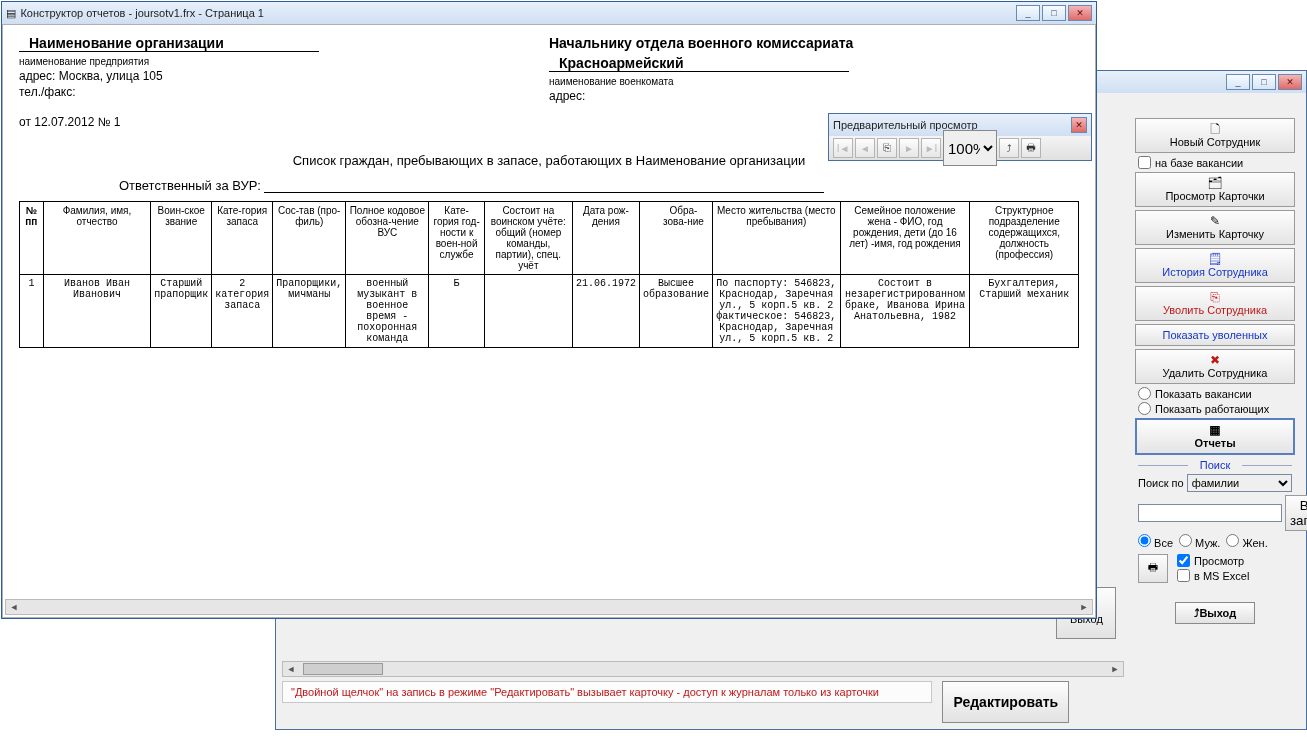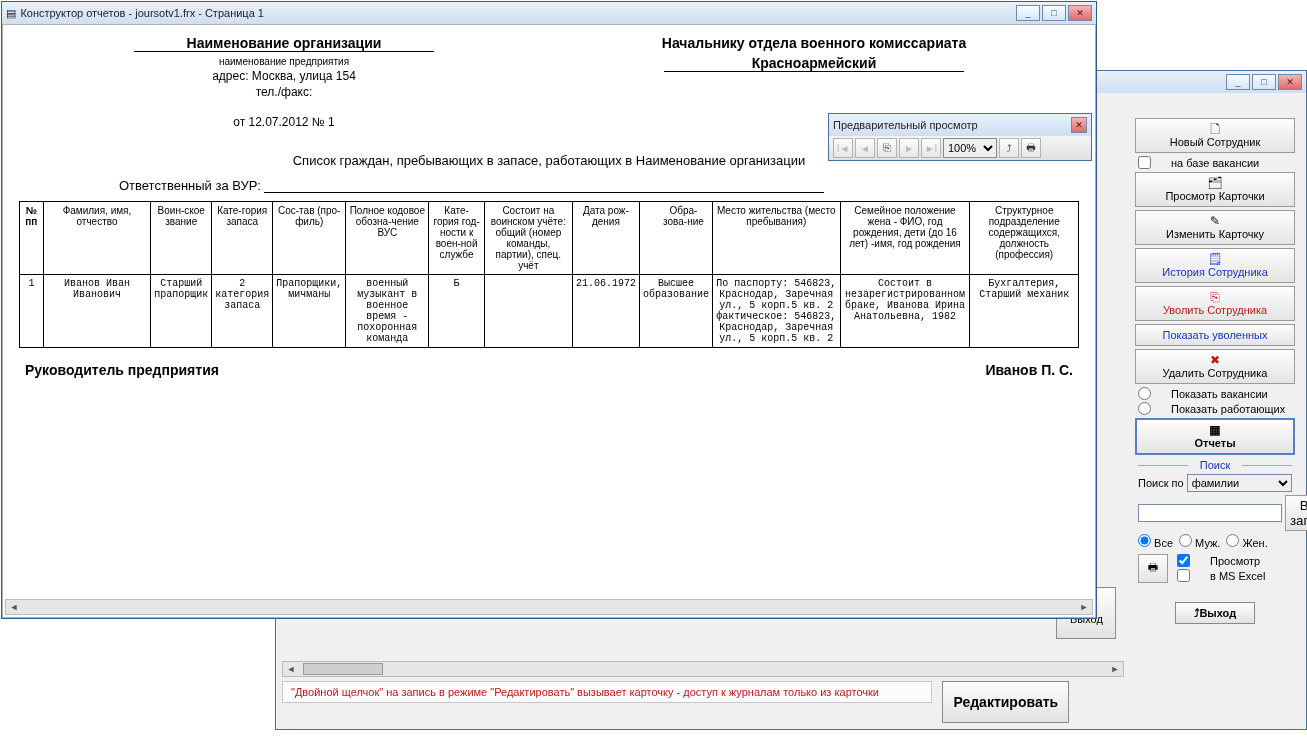--- a/index.html
+++ b/index.html
@@ -15,21 +15,21 @@
 
 #bgwin{left:275px;top:70px;width:1032px;height:660px}
 #bgwin .body{position:relative;height:636px}
 
 
 #side{position:absolute;right:8px;top:22px;width:166px;font-size:11px}
 .sbtn{width:160px;margin:3px auto;border:1px solid #9a9a9a;background:linear-gradient(#fdfdfd,#e4e4e4);padding:4px 2px;text-align:center;cursor:pointer;display:block}
 .sbtn .ic{display:block;font-size:12px;line-height:12px;margin-bottom:1px}
 .blue{color:#1535c6}
 .red{color:#c01818}
-.chk,.rad{display:flex;align-items:center;gap:20px;margin:2px 6px;font-size:11px}
+.chk,.rad{display:flex;align-items:center;gap:4px;margin:2px 6px;font-size:11px}
 .grpTitle{color:#1535c6;font-size:11px;text-align:center;margin-top:4px;position:relative}
 .grpTitle:before,.grpTitle:after{content:"";position:absolute;top:50%;width:50px;border-top:1px solid #9aa7c7}
 .grpTitle:before{left:6px}.grpTitle:after{right:6px}
 .srow{display:flex;align-items:center;gap:3px;margin:3px 6px;font-size:11px}
 .srow select,.srow input[type=text]{font-size:11px;border:1px solid #7a8aa0;height:18px}
 .radrow{display:flex;gap:6px;margin:3px 6px;font-size:11px;align-items:center}
 .exitbtn{width:80px;margin:18px auto 0;border:1px solid #8a8a8a;background:linear-gradient(#fdfdfd,#e2e2e2);padding:4px;text-align:center;font-weight:bold}
 
 
 #bgbottom{position:absolute;left:6px;right:182px;bottom:6px}
@@ -38,21 +38,21 @@
 #hscroll .lar,#hscroll .rar{width:16px;text-align:center;font-size:9px;color:#555}
 #hscroll .thumb{width:80px;height:12px;background:#cfcfcf;border:1px solid #9a9a9a;margin-left:4px}
 #hint{border:1px solid #c7c7c7;padding:4px 8px;color:#c01818;font-size:11px;background:#fcfcfc;display:inline-block;width:650px}
 #editBtn{display:inline-block;margin-left:6px;border:1px solid #8a8a8a;background:linear-gradient(#fdfdfd,#e2e2e2);padding:12px 10px;font-size:14px;font-weight:bold;vertical-align:top}
 
 
 #main{left:1px;top:1px;width:1096px;height:618px;border-color:#2f5d9c}
 #main .body{background:#fff;height:594px;overflow:hidden;border:1px solid #b0b0b0;margin:0;position:relative}
 #page{padding:8px 16px;font-family:"Times New Roman",serif;color:#000}
 .headrow{display:flex}
-.headcol{flex:1;text-align:center}
+.headcol{flex:1;text-align:left}
 .headcol .u{border-bottom:1px solid #000;display:inline-block;min-width:300px;padding:0 10px}
 .small{font-size:10px}
 .mid{font-size:12px}
 .h1{font-weight:bold;font-size:14px}
 #page p{margin:2px 0}
 #desc{text-align:center;font-size:13px;margin:22px 0 10px}
 #resp{font-size:13px;margin:8px 0 8px 100px}
 
 table.rep{border-collapse:collapse;width:100%;font-size:10px;font-family:Arial}
 table.rep th,table.rep td{border:1px solid #000;padding:3px;vertical-align:top;text-align:center}
@@ -62,21 +62,21 @@
 #footer{display:flex;justify-content:space-between;font-size:14px;font-weight:bold;margin:14px 6px 0;font-family:"Times New Roman",serif}
 
 #mainScroll{position:absolute;left:2px;right:2px;bottom:2px;height:16px;background:#e6e6e6;border:1px solid #bbb;display:flex;align-items:center}
 #mainScroll .lar,#mainScroll .rar{width:16px;text-align:center;font-size:9px;color:#555}
 
 
 #preview{left:828px;top:113px;width:264px;height:48px}
 #preview .body{height:24px;background:linear-gradient(#f4f4f4,#e0e0e0);display:flex;align-items:center;padding:0 4px;gap:2px}
 .tbtn{width:20px;height:20px;border:1px solid #b4b4b4;background:linear-gradient(#fdfdfd,#e6e6e6);display:flex;align-items:center;justify-content:center;font-size:10px;color:#333}
 .tbtn.dis{color:#bbb}
-.zoomsel{height:20px;border:1px solid #888;font-size:11px;width:54px}
+.zoomsel{height:36px;border:1px solid #888;font-size:15px;width:54px}
 </style>
 </head>
 <body>
 
 <div id="bgwin" class="win">
   <div class="titlebar">
     <span></span>
     <span class="spacer"></span>
     <div class="winbtn">_</div>
     <div class="winbtn">□</div>
@@ -160,27 +160,29 @@
     <div class="winbtn">_</div>
     <div class="winbtn">□</div>
     <div class="winbtn close">✕</div>
   </div>
   <div class="body">
     <div id="page">
       <div class="headrow">
         <div class="headcol">
           <p class="h1 u">Наименование организации</p>
           <p class="small">наименование предприятия</p>
-          <p class="mid">адрес: Москва, улица 154</p>
+          <p class="mid">адрес: Москва, улица 105</p>
           <p class="mid">тел./факс:</p>
           <p class="mid" style="margin-top:16px">от 12.07.2012   № 1</p>
         </div>
         <div class="headcol">
           <p class="h1">Начальнику отдела военного комиссариата</p>
           <p class="h1 u">Красноармейский</p>
+          <p class="small">наименование военкомата</p>
+          <p class="mid">адрес:</p>
         </div>
       </div>
       <div id="desc">
         <div>Список граждан, пребывающих в запасе, работающих в Наименование организации</div>
       </div>
       <div id="resp"><span>Ответственный за ВУР:</span> <span style="display:inline-block;border-bottom:1px solid #000;width:560px;vertical-align:bottom"></span></div>
 
       <table class="rep">
         <thead>
             <tr id="threp">
@@ -211,24 +213,20 @@
               <td></td>
               <td>21.06.1972</td>
               <td>Высшее образование</td>
               <td>По паспорту: 546823, Краснодар, Заречная ул., 5 корп.5 кв. 2 фактическое: 546823, Краснодар, Заречная ул., 5 корп.5 кв. 2</td>
               <td>Состоит в незарегистрированном браке, Иванова Ирина Анатольевна, 1982</td>
               <td>Бухгалтерия, Старший механик</td>
             </tr>
           </tbody>
       </table>
 
-      <div id="footer">
-        <span>Руководитель предприятия</span>
-        <span>Иванов П. С.</span>
-      </div>
     </div>
     <div id="mainScroll">
         <div class="lar">◄</div>
         <div style="flex:1"></div>
         <div class="rar">►</div>
       </div>
   </div>
 </div>
 
 <div id="preview" class="win">

